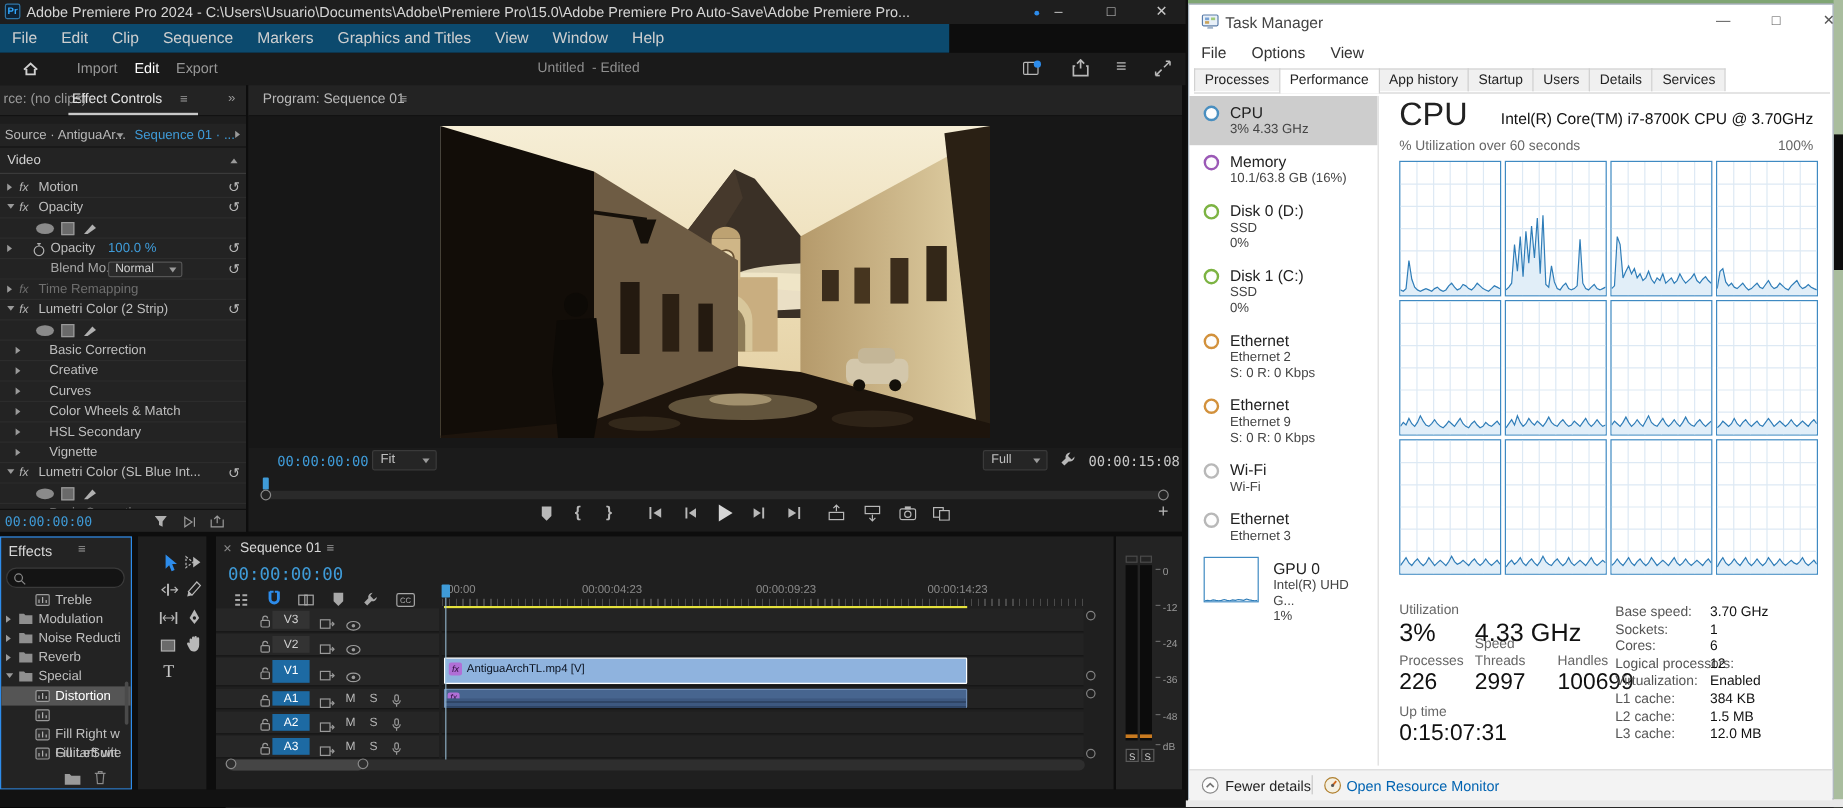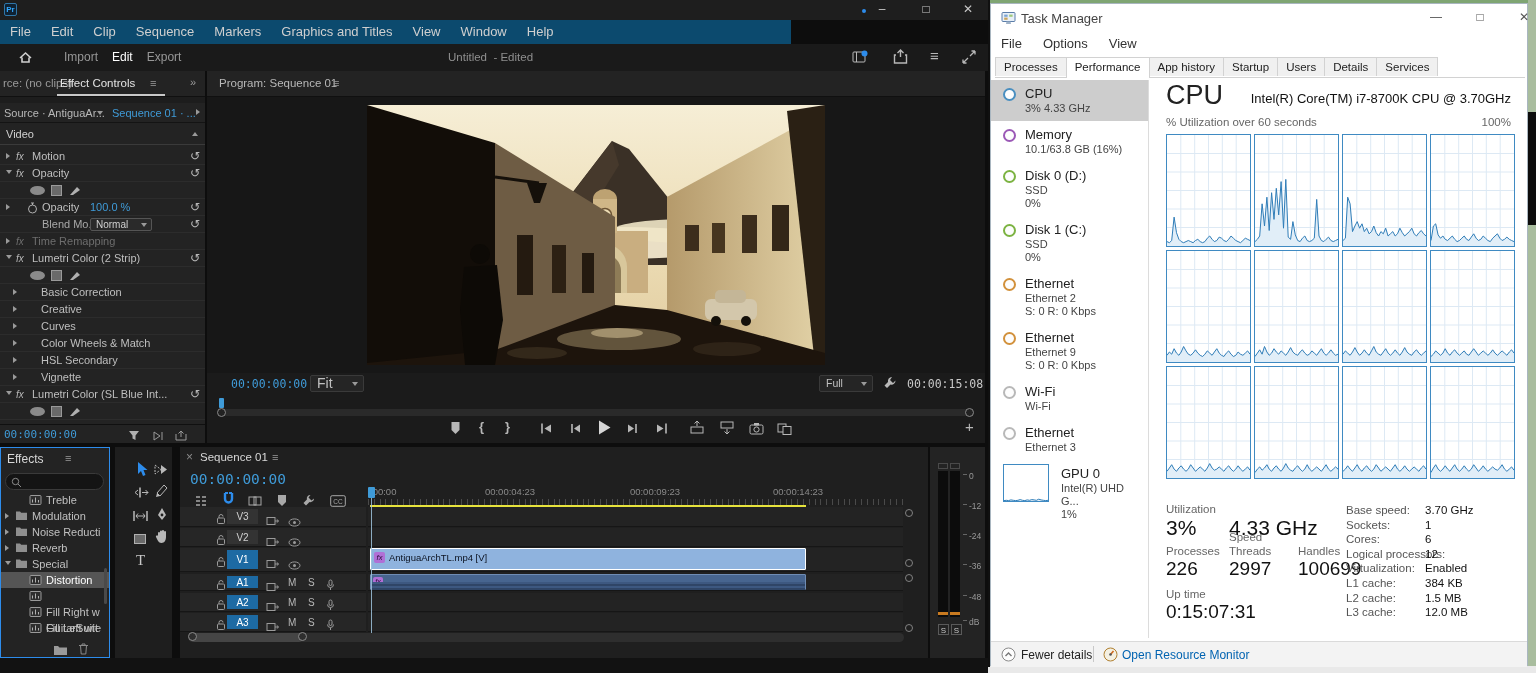--- a/index.html
+++ b/index.html
@@ -89,20 +89,21 @@
 
   <div class="abs" style="left:990px;top:0;width:546px;height:3px;background:#7fa573;"></div>
   <div class="abs" style="left:1528px;top:0;width:8px;height:673px;background:#a9bd9e;"></div>
   <div class="abs" style="left:1528px;top:112px;width:8px;height:113px;background:#0c0c0c;"></div>
   <div class="abs" style="left:188px;top:667px;width:802px;height:6px;background:#e8e8e8;"></div>
   <div class="abs" style="left:990px;top:666px;width:546px;height:7px;background:#e9e9e9;"></div>
 
   <div class="pr-window">
     <div class="pr-titlebar">
       <div class="pr-badge">Pr</div>
+      <div class="pr-title">Adobe Premiere Pro 2024 - C:\Users\Usuario\Documents\Adobe\Premiere Pro\15.0\Adobe Premiere Pro Auto-Save\Adobe Premiere Pro...</div>
       <div class="abs" style="left:862px;top:9px;width:4px;height:4px;background:var(--acc);border-radius:50%;"></div>
       <div class="pr-ctl" style="left:866px;">–</div>
       <div class="pr-ctl" style="left:910px;">□</div>
       <div class="pr-ctl" style="left:952px;">✕</div>
     </div>
 
     <div class="pr-menubar" id="pr-menu"><span class="pr-menu-item">File</span><span class="pr-menu-item">Edit</span><span class="pr-menu-item">Clip</span><span class="pr-menu-item">Sequence</span><span class="pr-menu-item">Markers</span><span class="pr-menu-item">Graphics and Titles</span><span class="pr-menu-item">View</span><span class="pr-menu-item">Window</span><span class="pr-menu-item">Help</span></div>
 
     <div class="pr-wsbar">
       <span class="abs" style="left:18px;top:6px;">
@@ -328,21 +329,21 @@
           <rect x="348" y="185" width="31" height="13" rx="5" fill="#c4b697"></rect>
           <circle cx="349" cy="216" r="5" fill="#14100a"></circle>
             <circle cx="379" cy="216" r="5" fill="#14100a"></circle>
 
           <circle cx="113" cy="149" r="10" fill="#0d0a06"></circle>
           <path d="M97,162 L130,160 L136,215 L128,260 L98,260 L93,205 Z" fill="#0d0a06"></path>
         </svg>
       </div>
       <div class="abs" style="left:0;top:302px;width:778px;height:22px;">
         <span class="mono abs" style="left:24px;top:4px;font-size:11.5px;color:var(--tc-blue);">00:00:00:00</span>
-        <span class="abs" style="left:103px;top:2px;width:54px;height:17px;background:#252525;border:1px solid #3a3a3a;border-radius:2px;font-size:14px;color:#c0c0c0;line-height:15px;padding-left:6px;">
+        <span class="abs" style="left:103px;top:2px;width:54px;height:17px;background:#252525;border:1px solid #3a3a3a;border-radius:2px;font-size:11px;color:#c0c0c0;line-height:15px;padding-left:6px;">
           <span>Fit</span><span class="tri-d abs" style="right:5px;top:6px;"></span>
         </span>
         <span class="abs" style="left:612px;top:2px;width:54px;height:17px;background:#252525;border:1px solid #3a3a3a;border-radius:2px;font-size:10.5px;color:#c0c0c0;line-height:15px;padding-left:6px;">
           <span>Full</span><span class="tri-d abs" style="right:5px;top:6px;"></span>
         </span>
         <span class="abs" style="left:676px;top:3px;">
           <svg width="14" height="14" viewBox="0 0 14 14">
               <path d="M9,1 a4,4 0 0 0 -4,5 L1.5,9.5 L4,12 L7.5,8.5 a4,4 0 0 0 5,-4 L10,7 L7,4 Z" fill="#b8b8b8"></path>
             </svg>
         </span>

